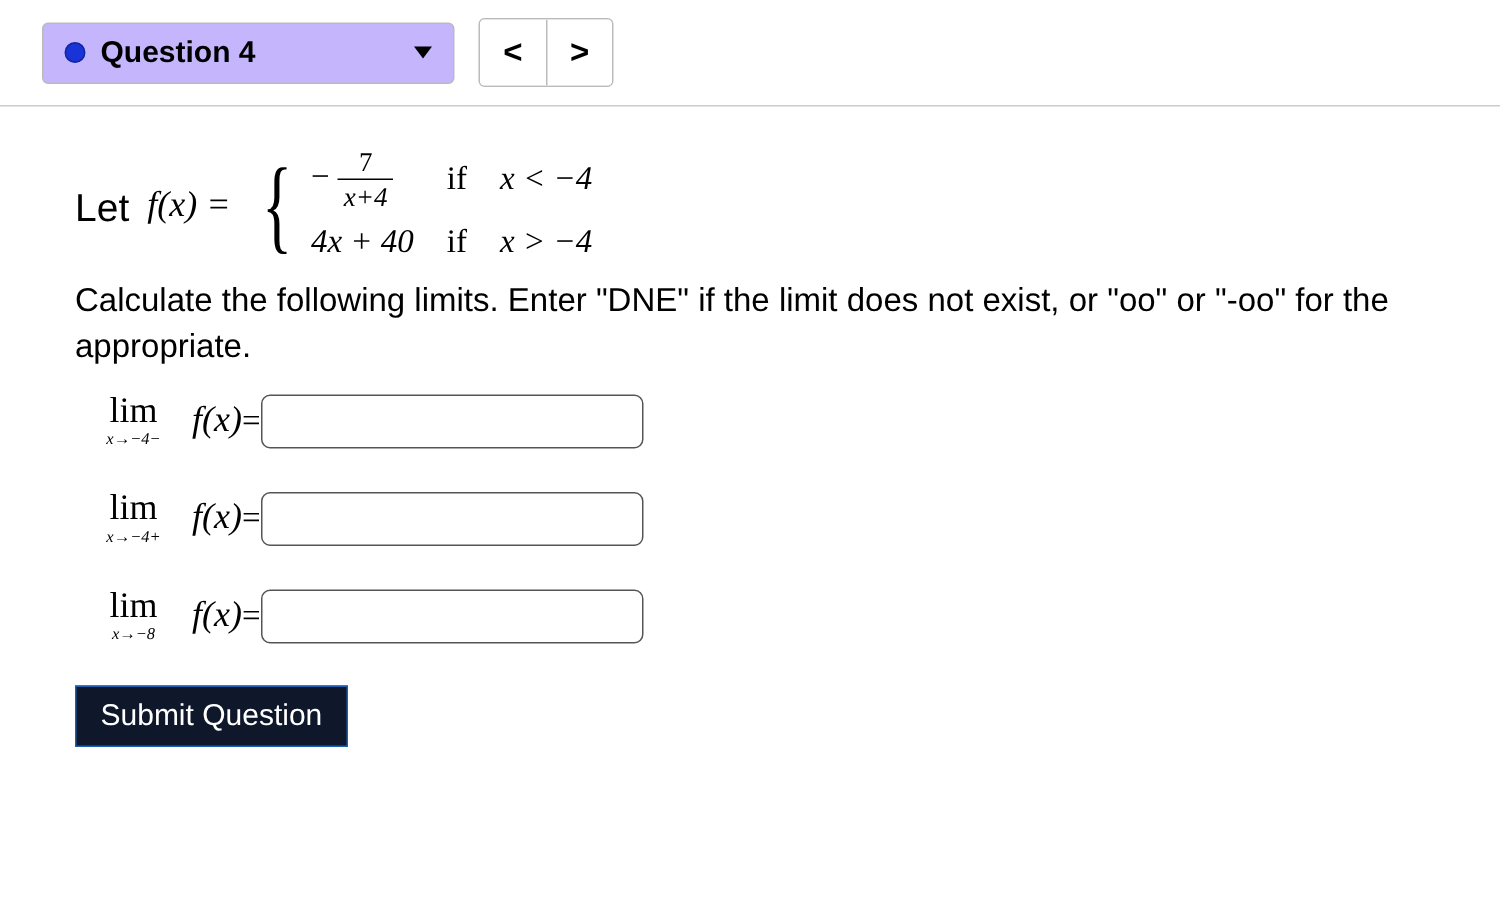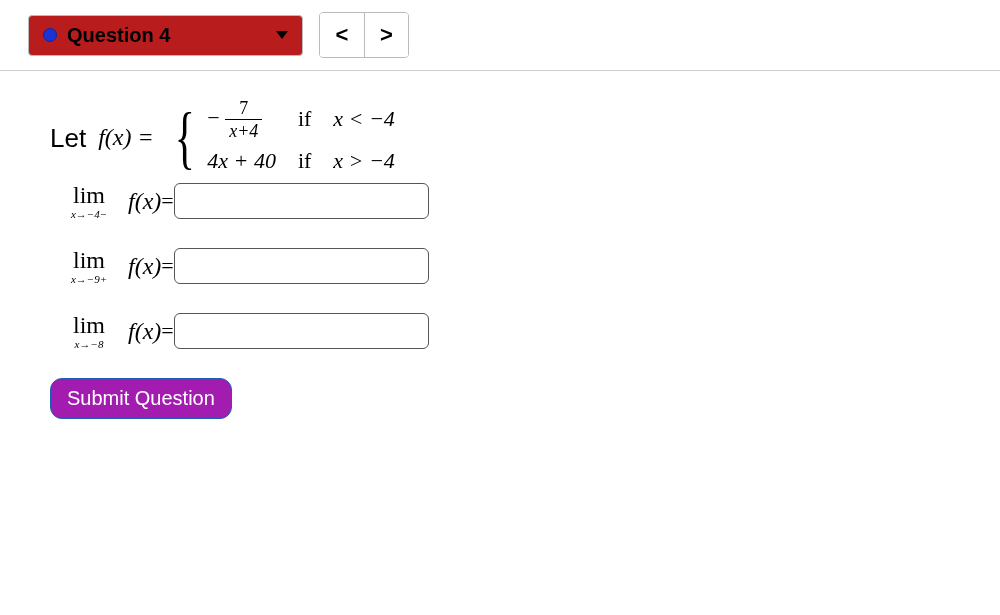--- a/index.html
+++ b/index.html
@@ -18,21 +18,21 @@
     border-bottom: 1px solid #ccc;
   }
   .q-select {
     display: flex;
     align-items: center;
     justify-content: space-between;
     border: 1px solid #bbb;
     border-radius: 4px;
     padding: 8px 14px;
     min-width: 275px;
-    background: #b91c1c;
+    background: #c4b5fd;
     cursor: pointer;
     font-size: 20px;
   }
   .q-left { display: flex; align-items: center; gap: 10px; }
   .dot {
     width: 14px; height: 14px; border-radius: 50%;
     background: #1a33d6;
     border: 1px solid #11259e;
   }
   .q-label { font-weight: 600; }
@@ -119,24 +119,24 @@
   .answer {
     border: 1.5px solid #555;
     border-radius: 6px;
     height: 36px;
     width: 255px;
     font-size: 18px;
     padding: 2px 8px;
   }
 
   .submit {
-    background: #a21caf;
+    background: #0f172a;
     color: #fff;
     border: 1px solid #1c5fb5;
-    border-radius: 12px;
+    border-radius: 0;
     padding: 8px 16px;
     font-size: 20px;
     cursor: pointer;
   }
 </style>
 </head>
 <body>
 
 <div class="topbar">
   <div class="q-select">
@@ -168,35 +168,36 @@
       </span>
       <span class="expr">if</span>
       <span class="expr ital">x &lt; −4</span>
 
       <span class="expr ital">4x + 40</span>
       <span class="expr">if</span>
       <span class="expr ital">x &gt; −4</span>
     </div>
   </div>
 
+  <div class="instr">Calculate the following limits. Enter "DNE" if the limit does not exist, or "oo" or "-oo" for the appropriate.</div>
 
   <div class="lim-row">
     <span class="lim serif">
       <span class="top">lim</span>
       <span class="bot ital">x→−4−</span>
     </span>
     <span class="serif ital fx">f(x)</span>
     <span class="serif eq">=</span>
     <input class="answer" type="text" style="">
   </div>
 
   <div class="lim-row">
     <span class="lim serif">
       <span class="top">lim</span>
-      <span class="bot ital">x→−9+</span>
+      <span class="bot ital">x→−4+</span>
     </span>
     <span class="serif ital fx">f(x)</span>
     <span class="serif eq">=</span>
     <input class="answer" type="text" style="">
   </div>
 
   <div class="lim-row">
     <span class="lim serif">
       <span class="top">lim</span>
       <span class="bot ital">x→−8</span>

